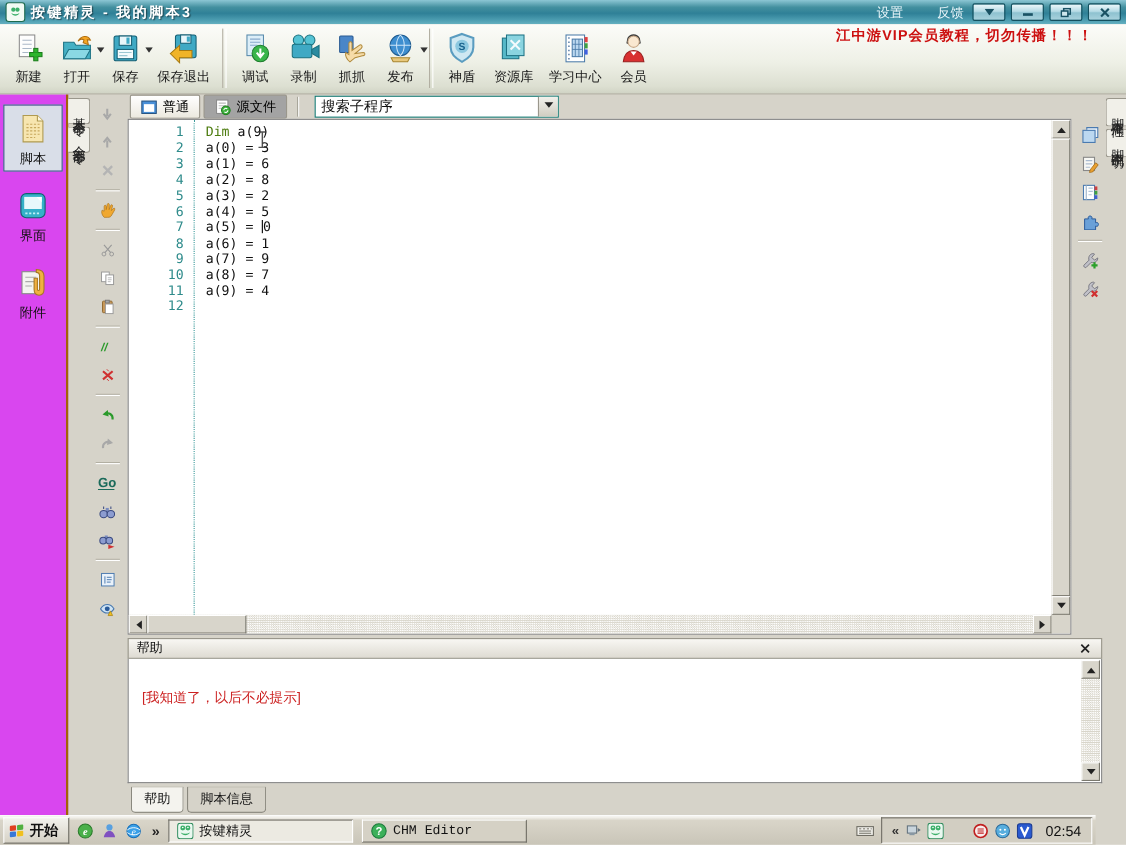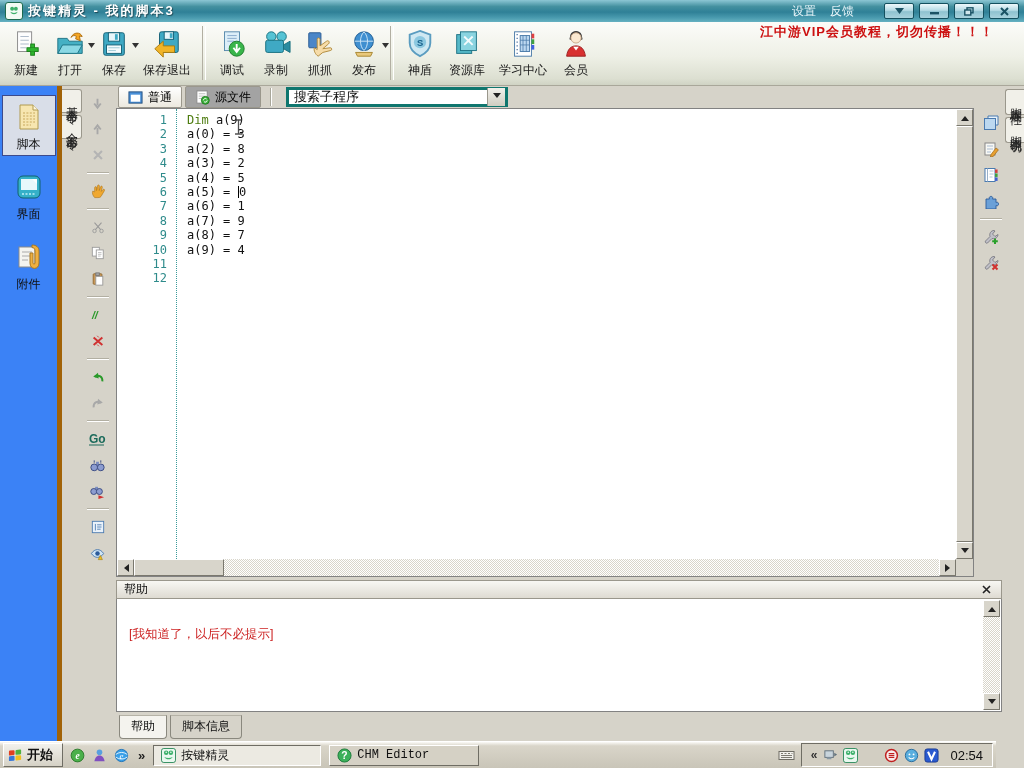--- a/index.html
+++ b/index.html
@@ -7,60 +7,60 @@
        font-family:"Liberation Sans",sans-serif;background:#d6d3c9;font-size:12px;}
   svg{display:block;}
 
   
   .titlebar{position:absolute;left:0;top:0;width:1024px;height:22px;box-sizing:border-box;
     background:linear-gradient(180deg,#8cc6d4 0%,#43909f 30%,#2f8097 55%,#4b9cb0 82%,#66b1c1 100%);
     display:flex;align-items:center;padding:0 5px;}
   .title-icon{width:16px;height:16px;margin-right:5px;background:#f2fbf4;border-radius:3px;
     display:flex;align-items:center;justify-content:center;border:1px solid #1c6a4e;}
   .title-text{color:#fff;font-weight:bold;font-size:13px;letter-spacing:2px;text-shadow:1px 1px 1px rgba(0,0,0,.45);}
-  .title-links{margin-left:auto;display:flex;gap:14px;color:#eaf6fa;font-size:12px;margin-right:30px;}
+  .title-links{margin-left:auto;display:flex;gap:31px;color:#eaf6fa;font-size:12px;margin-right:8px;}
   .title-links span{cursor:default;}
   .tbbtns{display:flex;gap:5px;}
   .tbb{width:30px;height:16px;border:1px solid #14505f;border-radius:2px;box-sizing:border-box;
     background:linear-gradient(180deg,#eef8fb,#b6dbe5 45%,#8ec2d0 55%,#a9d2dd);
     display:flex;align-items:center;justify-content:center;}
 
   
   .toolbar{position:absolute;top:22px;left:0;width:1024px;height:64px;box-sizing:border-box;
     background:linear-gradient(180deg,#fcfcf9 0%,#eef0e6 55%,#dcdfd1 90%,#d0d3c4 100%);
     border-bottom:1px solid #a9a79a;display:flex;align-items:flex-start;padding:3px 4px 0;}
   .tbtn{position:relative;height:58px;display:flex;flex-direction:column;align-items:center;
     padding:1px 7px 0;box-sizing:border-box;cursor:default;}
   .ticon{height:35px;display:flex;align-items:center;}
   .tlabel{font-size:12px;color:#1a1a1a;white-space:nowrap;margin-top:1px;}
   .tdrop{position:absolute;right:-3px;top:18px;}
   .tsep{width:2px;height:54px;border-left:1px solid #b2afa2;border-right:1px solid #fff;margin:1px 4px 0;}
   .banner{position:absolute;top:23px;right:30px;color:#cc1010;font-size:13px;font-weight:bold;letter-spacing:1px;}
 
   
   .main{position:absolute;top:86px;left:0;width:1024px;height:655px;background:#d6d3c9;}
-  .sidepanel{position:absolute;left:0;top:0;width:62px;height:655px;background:#3b82f6;border-right:5px solid #a16207;box-sizing:border-box;}
+  .sidepanel{position:absolute;left:0;top:0;width:62px;height:655px;background:#d946ef;border-right:2px solid #a16207;box-sizing:border-box;}
   .sideitem{width:54px;margin:9px auto 0;padding:5px 0 2px;display:flex;flex-direction:column;align-items:center;border:1px solid transparent;box-sizing:border-box;}
   .sideitem.active{border:1px solid #3c4a8c;background:#d9dee8;}
   .slabel{font-size:12px;margin-top:3px;color:#111;}
 
   .cmdtabs{position:absolute;left:62px;top:3px;width:19px;}
   .cmdtab{writing-mode:vertical-rl;text-orientation:upright;background:#f1f0e9;border:1px solid #9a978c;
     border-left:none;padding:7px 1px;font-size:12px;color:#222;border-radius:0 3px 3px 0;margin-bottom:2px;letter-spacing:2px;}
 
   .editcol{position:absolute;left:82px;top:4px;width:31px;display:flex;flex-direction:column;align-items:center;}
   .eicon{width:22px;height:20px;display:flex;align-items:center;justify-content:center;margin:3px 0;}
   .esep{width:22px;height:0;border-top:1px solid #b2afa2;border-bottom:1px solid #fff;margin:4px 0;}
 
   .viewbar{position:absolute;left:118px;top:0;height:22px;display:flex;align-items:center;}
   .vtab{display:flex;align-items:center;gap:5px;height:20px;padding:0 9px;border:1px solid #9a978c;
     background:linear-gradient(#ffffff,#ece9df);font-size:12px;margin-right:3px;border-radius:2px;}
   .vtab.active{background:#a3a3a3;}
   .vsep{width:1px;height:18px;background:#a8a69a;margin:0 9px 0 6px;box-shadow:1px 0 0 #fff;}
-  .combo{width:222px;height:20px;border:3px solid #0f766e;background:#fff;display:flex;align-items:center;box-sizing:border-box;margin-left:6px;}
+  .combo{width:222px;height:20px;border:1px solid #0f766e;background:#fff;display:flex;align-items:center;box-sizing:border-box;margin-left:6px;}
   .combo-text{flex:1;padding-left:5px;font-size:13px;color:#111;}
   .combo-btn{width:17px;height:18px;background:linear-gradient(#f2f1ec,#d0cdc1);border-left:1px solid #9a978c;display:flex;align-items:center;justify-content:center;}
   .arr-d{width:0;height:0;border:4px solid transparent;border-top:5px solid #222;margin-top:4px;}
 
   
   .editor{position:absolute;left:116px;top:22px;width:858px;height:469px;background:#fff;
     border:1px solid #828282;box-sizing:border-box;overflow:hidden;}
   .gutter{position:absolute;left:0;top:0;width:60px;bottom:17px;border-right:1px dotted #3a9a9a;box-sizing:border-box;padding-top:4px;}
   .lnum{height:14.4px;font:12px "DejaVu Sans Mono",monospace;color:#2e8b8b;text-align:right;padding-right:9px;}
   .codearea{position:absolute;left:61px;top:0;right:17px;bottom:17px;padding:4px 0 0 9px;overflow:hidden;}
@@ -503,20 +503,21 @@
         <div class="lnum">7</div>
         <div class="lnum">8</div>
         <div class="lnum">9</div>
         <div class="lnum">10</div>
         <div class="lnum">11</div>
         <div class="lnum">12</div>
       </div>
     <div class="codearea">
         <div class="cline"><span class="kw">Dim</span> a(9)</div>
         <div class="cline">a(0) = 3</div>
+        <div class="cline">a(1) = 6</div>
         <div class="cline">a(2) = 8</div>
         <div class="cline">a(3) = 2</div>
         <div class="cline">a(4) = 5</div>
         <div class="cline">a(5) = <span class="caret"></span>0</div>
         <div class="cline">a(6) = 1</div>
         <div class="cline">a(7) = 9</div>
         <div class="cline">a(8) = 7</div>
         <div class="cline">a(9) = 4</div>
         <div class="cline"> </div>
       </div>

